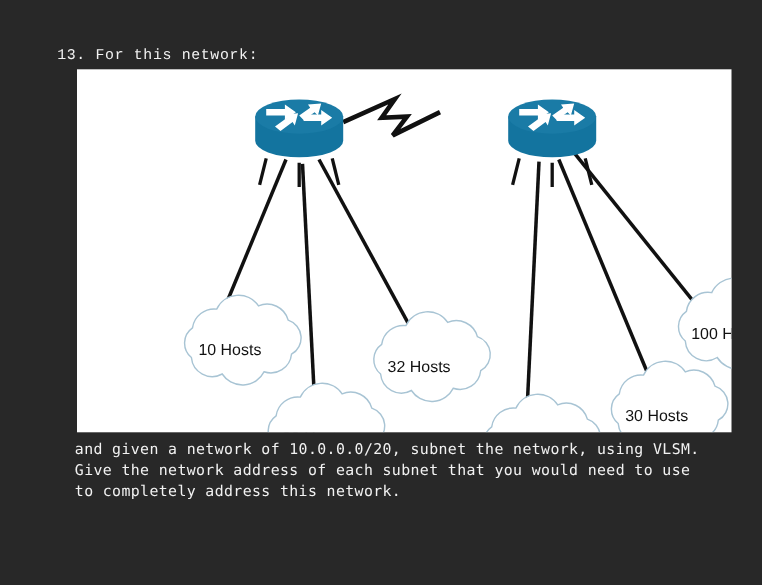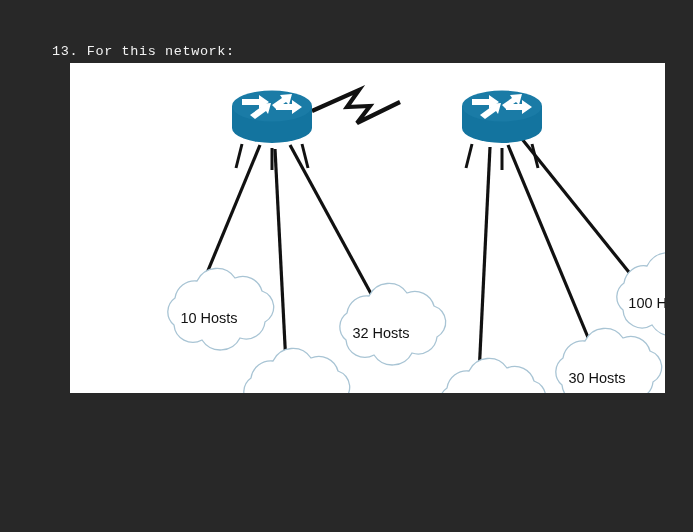--- a/index.html
+++ b/index.html
@@ -149,14 +149,17 @@
       </g>
 
       <g>
         <path d="M 553 247 a 17 17 0 0 1 1 -27 a 20 20 0 0 1 23 -17 a 23 23 0 0 1 40 -3 a 20 20 0 0 1 28 13 a 17 17 0 0 1 3 31 a 19 19 0 0 1 -26 16 a 23 23 0 0 1 -40 2 a 19 19 0 0 1 -29 -15 Z" fill="#ffffff" stroke="#a8c4d4" stroke-width="1.3"></path>
         <text class="cloud-label" x="591" y="245" text-anchor="middle">100 Hosts</text>
       </g>
 
     </svg>
   </div>
 
+  <div class="prompt-text">and given a network of 10.0.0.0/20, subnet the network, using VLSM.
+Give the network address of each subnet that you would need to use
+to completely address this network.</div>
 
 </div>
 
 </body></html>

